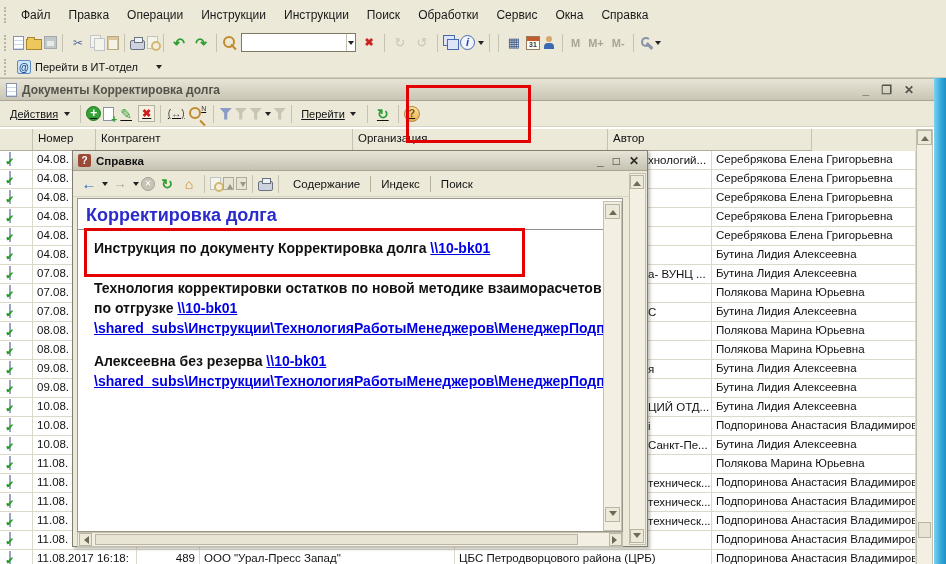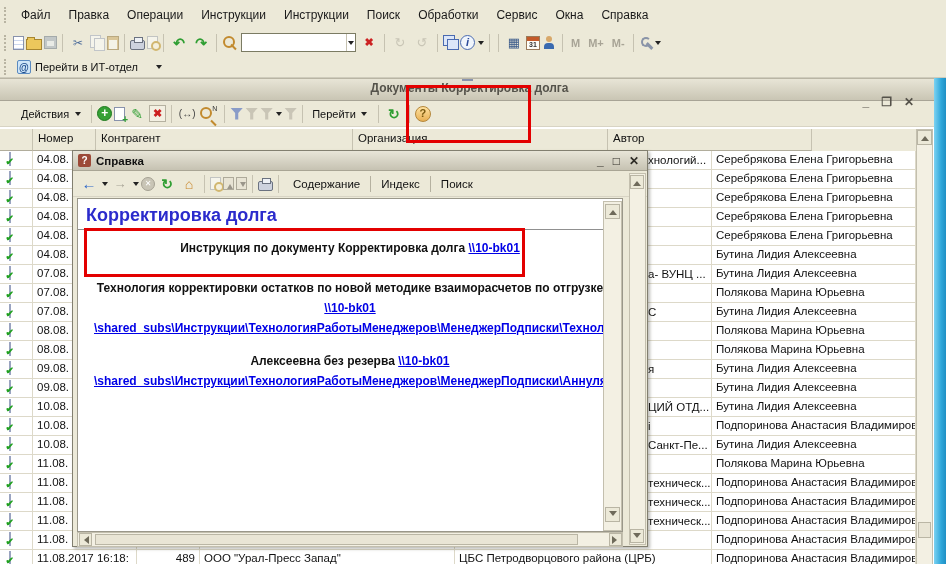--- a/index.html
+++ b/index.html
@@ -84,25 +84,25 @@
   .i-pgdn::after{top:4px;border-top:5px solid #9a968a;}
   .i-at{width:14px;height:14px;background:#cfe6f8;border:1px solid #5a8ac0;color:#1a4a8a;
         font:bold 10px/13px "Liberation Sans",sans-serif;text-align:center;border-radius:2px;}
   .searchbox{display:flex;align-items:center;height:19px;background:#fff;border:1px solid #7b7b63;margin:0 2px;}
   .searchbox input{width:104px;height:15px;border:none;outline:none;font-size:11px;background:#fff;}
   .searchbox .dda{border-left:1px solid #c6c2b1;height:17px;}
   .tbtn{display:flex;align-items:center;gap:4px;padding:1px 5px;font-size:11px;color:#111;flex:none;}
   
   .mdi{position:absolute;left:0;top:78px;width:934px;height:486px;background:#fff;border-top:1px solid #b9b5a4;}
   .mdi-title{height:22px;background:linear-gradient(#e8e5d6,#c9c5b4);display:flex;align-items:center;
-             padding:0 6px;border-bottom:1px solid #a8a496;flex-direction:column;}
+             padding:0 6px;border-bottom:1px solid #a8a496;}
   .mdi-title .t-label{font-size:12px;font-weight:bold;color:#54524a;margin-left:5px;}
   .winbtns{margin-left:auto;display:flex;gap:12px;margin-right:14px;}
   .winbtn{font-size:12px;font-weight:bold;color:#55524a;line-height:14px;}
-  .mdi-toolbar{height:26px;background:#ece9d8;border-bottom:1px solid #d8d4c4;padding-left:16px;}
+  .mdi-toolbar{height:26px;background:#ece9d8;border-bottom:1px solid #d8d4c4;padding-left:5px;text-decoration:underline;}
   .thead{position:absolute;left:0;top:50px;width:916px;height:22px;display:flex;background:#ece9d8;}
   .hcell{border-right:1px solid #c6c2b1;border-bottom:1px solid #b1ad9c;font-size:11.5px;
          padding:3px 0 0 5px;display:flex;flex:none;}
   .sorticon{margin-left:auto;margin-right:8px;margin-top:4px;width:0;height:0;
             border:4px solid transparent;border-bottom:5px solid #6a675c;}
   .tbody{position:absolute;left:0;top:72px;width:916px;height:414px;overflow:hidden;background:#fff;}
   .row{height:19px;display:flex;background:#fff;}
   .cell{border-right:1px solid #ddd9c9;border-bottom:1px solid #ddd9c9;font-size:11.5px;
         line-height:17px;overflow:hidden;white-space:nowrap;flex:none;padding-left:4px;position:relative;}
   .c-icon{width:33px;padding-left:9px;}
@@ -137,21 +137,21 @@
   .h-title .t-label{font-size:11.5px;font-weight:bold;color:#111;}
   .h-title .winbtns{gap:9px;margin-right:3px;}
   .h-title .winbtn{color:#2e2c26;}
   .h-toolbar{height:26px;display:flex;align-items:center;padding-left:5px;border-bottom:1px solid #d8d4c4;}
   .htab{font-size:11.5px;padding:2px 10px;color:#111;flex:none;}
   .tabsep{width:1px;height:16px;background:#b5b1a0;flex:none;}
   .h-content{position:absolute;left:4px;top:47px;width:546px;height:334px;background:#fff;
              border:1px solid #9a978a;overflow:hidden;}
   .h-heading{margin:6px 0 0 8px;font-weight:bold;font-size:18px;color:#2b2bcc;}
   .h-rule{height:1px;background:#909090;margin-top:3px;}
-  #h-sections{margin:8px 0 16px 16px;font-size:12px;line-height:20px;width:512px;text-align:center;}
+  #h-sections{margin:8px 0 16px 16px;font-size:14px;line-height:20px;width:512px;}
   .hsec{font-weight:bold;color:#111;}
   .hsec a{color:#0000e6;font-weight:bold;text-decoration:underline;white-space:nowrap;}
   .s2{margin-top:20px;} .s3{margin-top:13px;}
   .in-vs{left:530px;top:50px;width:19px;height:330px;z-index:5;}
   .in-hs{left:4px;top:381px;width:546px;height:15px;border-top:1px solid #c3bfae;}
   .out-vs{left:556px;top:22px;width:17px;height:372px;}
   
   .redbox{position:absolute;border:3px solid #e30000;z-index:60;}
   .rb1{left:406px;top:85px;width:125px;height:58px;}
   .rb2{left:84px;top:228px;width:441px;height:49px;}

